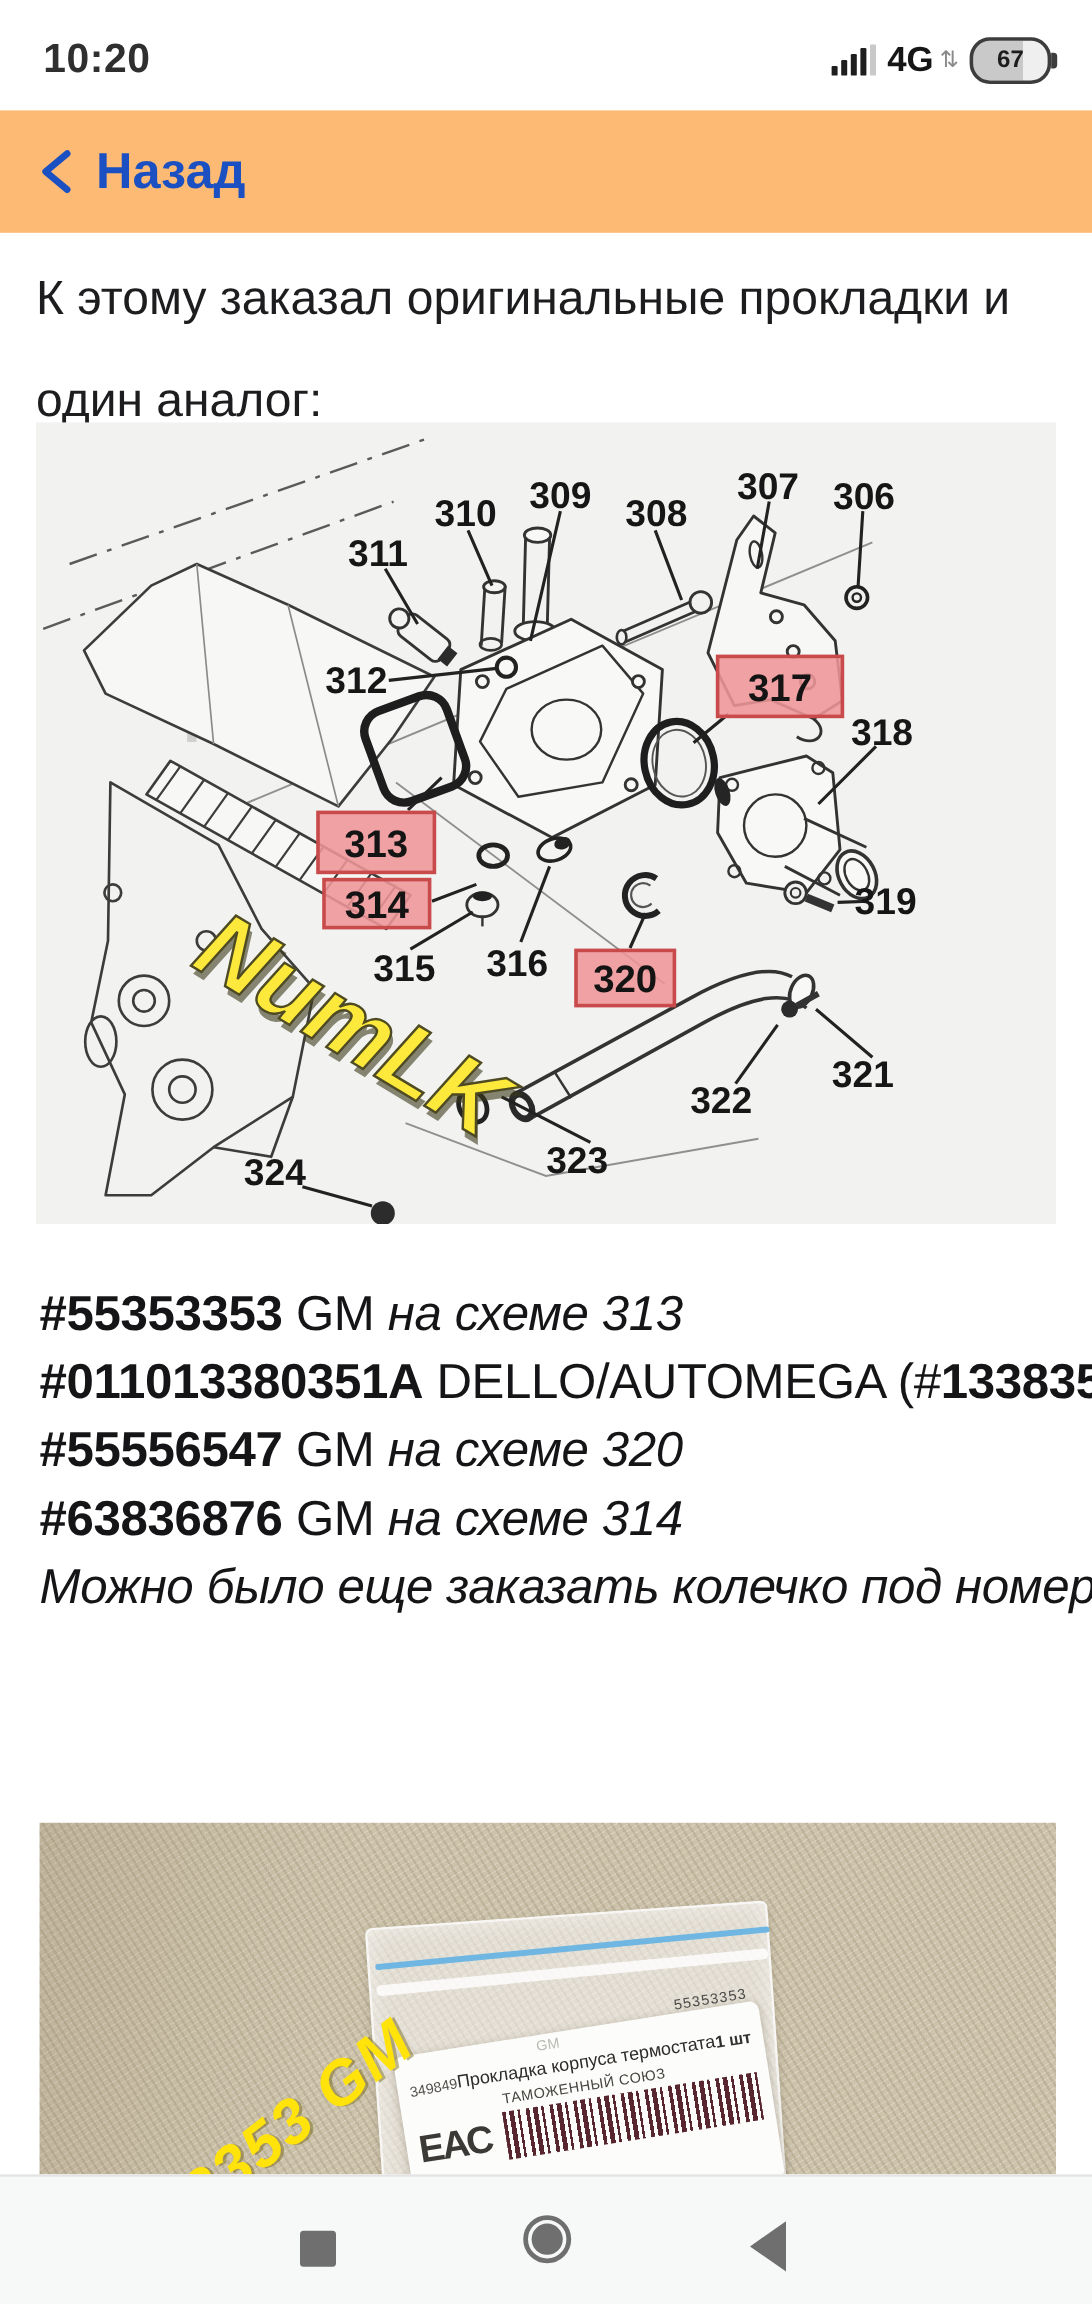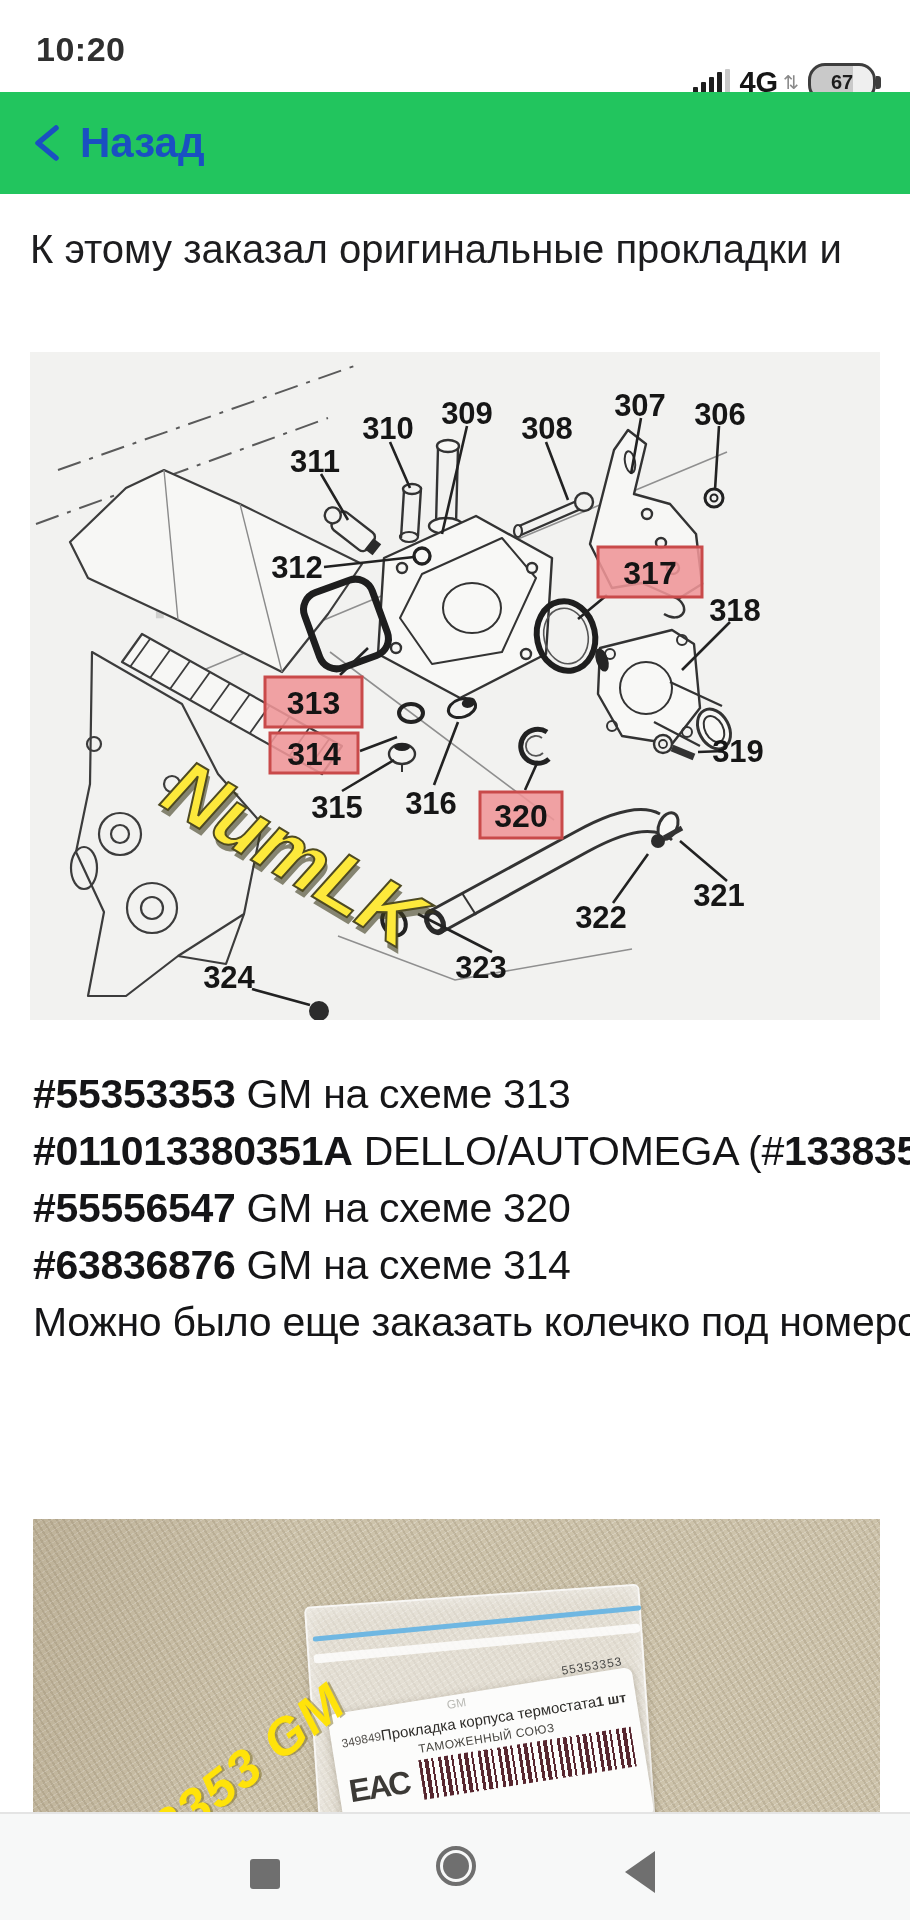--- a/index.html
+++ b/index.html
@@ -5,45 +5,45 @@
   html,body{margin:0;padding:0;}
   body{
     width:910px;height:1920px;position:relative;overflow:hidden;
     background:#ffffff;
     font-family:"Liberation Sans", sans-serif;
     -webkit-font-smoothing:antialiased;
   }
   
   .statusbar{position:absolute;left:0;top:0;width:910px;height:116px;background:#ffffff;}
   .sb-time{position:absolute;left:36px;top:30px;font-size:34px;font-weight:bold;color:#2f2f2f;letter-spacing:.5px;}
-  .sb-right{position:absolute;right:34px;top:32px;height:36px;display:flex;align-items:center;gap:9px;margin-top:32px;}
+  .sb-right{position:absolute;right:34px;top:32px;height:36px;display:flex;align-items:center;gap:9px;}
   .sig{display:flex;align-items:flex-end;gap:3px;height:26px;}
   .sig i{display:block;width:5px;background:#1e1e1e;border-radius:1px;}
   .sig .s1{height:8px}.sig .s2{height:13px}.sig .s3{height:18px}.sig .s4{height:23px}
   .sig .s5{height:26px;background:#c9c9c9;}
   .sb-net{font-size:29px;font-weight:bold;color:#161616;}
   .sb-arrows{font-size:19px;color:#8a8a8a;line-height:1;margin-left:-4px;}
   .battery{position:relative;width:62px;height:33px;border:3px solid #3d3d3d;border-radius:17px;
     background:linear-gradient(90deg,#c9c9c9 0 67%,#efefef 67%);display:flex;align-items:center;justify-content:center;}
   .battery span{font-size:20px;font-weight:bold;color:#1d1d1d;}
   .battery:after{content:"";position:absolute;right:-8px;top:10px;width:5px;height:13px;background:#3d3d3d;border-radius:0 3px 3px 0;}
   
-  .backbar{position:absolute;left:0;top:92px;width:910px;height:102px;background:#22c55e;display:flex;align-items:center;}
+  .backbar{position:absolute;left:0;top:92px;width:910px;height:102px;background:#fdba74;display:flex;align-items:center;}
   .back-btn{display:flex;align-items:center;gap:14px;margin-left:30px;cursor:pointer;}
   .back-label{font-size:42px;font-weight:600;color:#1a50c2;}
   
   .intro{position:absolute;left:30px;top:192px;width:860px;color:#1d1d1f;font-size:40px;line-height:56px;}
   .intro div{white-space:nowrap;margin-top:29px;}
   
   .diagram{position:absolute;left:30px;top:352px;width:850px;height:668px;background:#f2f2f0;}
   
   .parts{position:absolute;left:33px;top:1066px;width:877px;color:#151517;font-size:41px;line-height:57px;letter-spacing:-.3px;}
   .parts .ln{white-space:nowrap;overflow:hidden;}
   .parts .b{font-weight:bold;}
-  .parts .i{}
+  .parts .i{font-style:italic;}
   
   .photo{position:absolute;left:33px;top:1519px;width:847px;height:293px;overflow:hidden;
     background-color:#cdc3ab;
     background-image:
       linear-gradient(100deg, rgba(120,100,70,.18), rgba(0,0,0,0) 30%),
       repeating-linear-gradient(58deg, rgba(96,80,52,.14) 0 2px, rgba(0,0,0,0) 2px 6px),
       repeating-linear-gradient(148deg, rgba(255,255,255,.22) 0 1px, rgba(0,0,0,0) 1px 5px);
   }
   .bag{position:absolute;left:279px;top:76px;width:332px;height:240px;transform:rotate(-4deg);
     background:rgba(252,252,254,.5);border:2px solid rgba(255,255,255,.75);border-radius:6px;
@@ -100,20 +100,21 @@
   <div class="back-btn">
     <svg width="36" height="40" viewBox="0 0 36 40">
       <polyline points="26,5 8,20 26,35" fill="none" stroke="#1a50c2" stroke-width="5.5" stroke-linecap="round" stroke-linejoin="round"></polyline>
     </svg>
     <span class="back-label">Назад</span>
   </div>
 </div>
 
 <div class="intro">
   <div>К этому заказал оригинальные прокладки и</div>
+  <div>один аналог:</div>
 </div>
 
 <div class="diagram">
 <svg id="diag-svg" width="850" height="668" viewBox="0 0 850 668">
 
   <text id="wm-gray" x="120" y="266" font-size="88" fill="#c8c8c6" opacity="0.8" font-family="Liberation Sans, sans-serif">klad</text>
 
   <path d="M28 118 L330 12 M6 172 L298 66" stroke="#5a5a5a" stroke-width="2" fill="none" stroke-dasharray="24 9 4 9"></path>
 
   <path d="M140 332 L697 100 M300 300 L524 468 M308 584 L425 628 L602 597" stroke="#8f8f8f" stroke-width="1.6" fill="none"></path>

